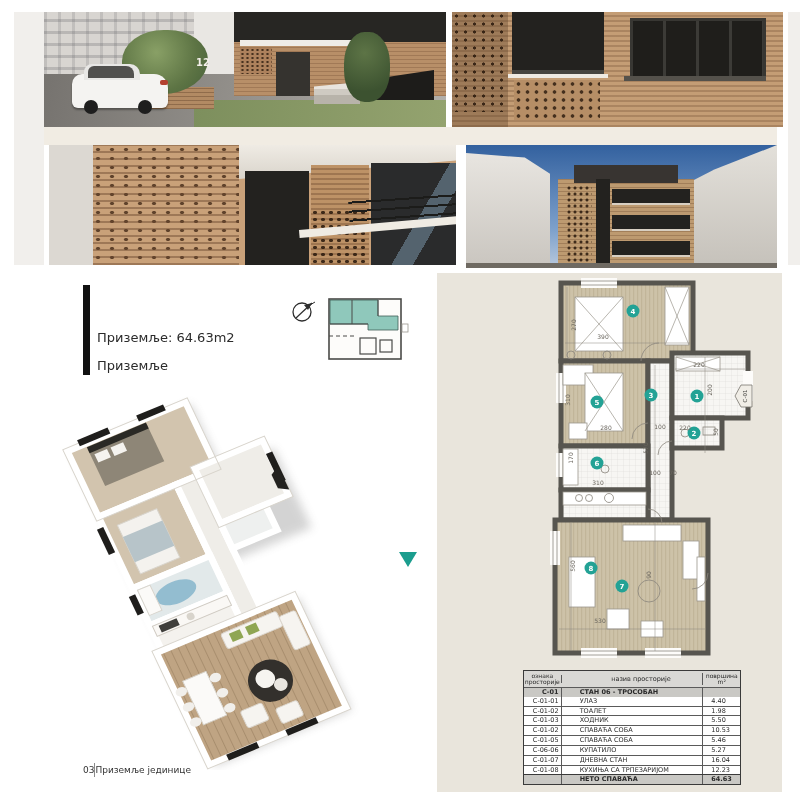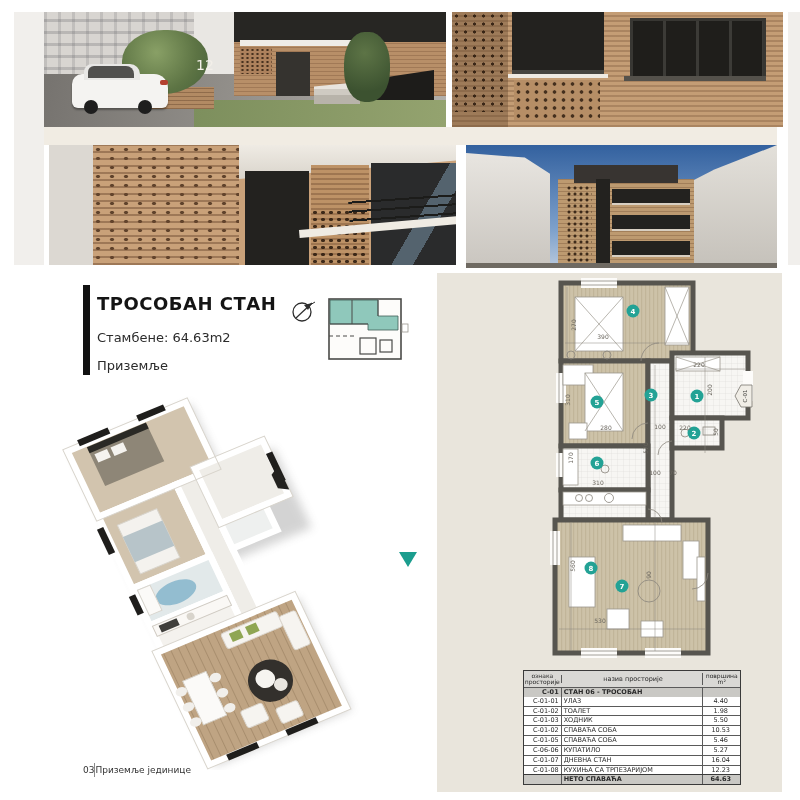--- a/index.html
+++ b/index.html
@@ -34,21 +34,21 @@
      background-image:radial-gradient(rgba(45,28,16,.8) 1px,transparent 1.4px);background-size:5px 4px;}
   #r1a .garage{left:330px;top:58px;width:60px;height:30px;background:#1d1c1a;clip-path:polygon(0 30%,100% 0,100% 100%,0 100%);}
   #r1a .steps{left:270px;top:70px;width:46px;height:22px;background:linear-gradient(#e8e4de 0 30%,#cfcac2 30% 60%,#b8b3aa 60%);clip-path:polygon(0 20%,100% 0,100% 100%,0 100%);}
   #r1a .tree2{left:300px;top:20px;width:46px;height:70px;border-radius:45%;background:radial-gradient(circle at 45% 30%,#5d7446,#3c5230 70%);}
   #r1a .car{left:28px;top:62px;width:96px;height:34px;background:#f4f3f1;border-radius:10px 14px 6px 6px;box-shadow:0 2px 2px rgba(0,0,0,.35);}
   #r1a .car .cab{left:12px;top:-10px;width:56px;height:16px;background:#e8e7e5;border-radius:8px 10px 0 0;}
   #r1a .car .glass{left:16px;top:-8px;width:46px;height:12px;background:#51504e;border-radius:6px 8px 0 0;}
   #r1a .car .w1,#r1a .car .w2{top:26px;width:14px;height:14px;background:#1e1e1e;border-radius:50%;}
   #r1a .car .w1{left:12px;} #r1a .car .w2{left:66px;}
   #r1a .car .tl{left:88px;top:6px;width:8px;height:5px;background:#b3402f;border-radius:2px;}
-  #r1a .num12{color:#f3efe9;font-size:14px;font-weight:normal;left:152px;top:45px;}
+  #r1a .num12{color:#f3efe9;font-size:10px;font-weight:bold;left:152px;top:45px;}
 
   
   #r1b{background:#c49d75;background-image:repeating-linear-gradient(0deg,rgba(110,75,48,.3) 0 1.5px,transparent 1.5px 5px);}
   #r1b .shade{left:0;top:0;width:56px;height:115px;background:rgba(90,60,38,.35);}
   #r1b .perfA{left:0;top:0;width:56px;height:100px;background-image:radial-gradient(rgba(40,24,12,.85) 1.5px,transparent 2px);background-size:9px 8px;}
   #r1b .winA{left:60px;top:0;width:92px;height:58px;background:#23221f;border-bottom:5px solid #474540;}
   #r1b .sillA{left:56px;top:62px;width:100px;height:4px;background:#efeae2;}
   #r1b .perfB{left:62px;top:68px;width:86px;height:40px;background:#b68e66;background-image:radial-gradient(rgba(40,24,12,.8) 1.6px,transparent 2.2px);background-size:9px 8px;}
   #r1b .winB{left:178px;top:6px;width:130px;height:56px;background:#1f1e1b;
      background-image:repeating-linear-gradient(90deg,transparent 0 30px,#3c3b37 30px 33px);border:3px solid #383733;}
@@ -93,22 +93,22 @@
 
   
   #panel{left:437px;top:273px;width:345px;height:519px;background:#e9e5dc;}
 
   
   #atable{left:523px;top:670px;width:218px;font-size:6.5px;color:#2a2a2a;background:#fff;
           border:1px solid #3a3a3a;box-sizing:border-box;}
   .trow{display:flex;border-top:.6px solid #5a5a5a;line-height:1.05;}
   .trow:first-child{border-top:none;}
   .c1{width:37px;text-align:right;padding:1px 2px 1px 0;box-sizing:border-box;}
-  .c2{width:143px;text-align:left;padding:1px 0 1px 2px;border-left:.6px solid #5a5a5a;box-sizing:border-box;}
-  .c3{width:38px;text-align:center;padding:1px 2px 1px 0;border-left:.6px solid #5a5a5a;box-sizing:border-box;}
+  .c2{width:143px;text-align:left;padding:1px 0 1px 18px;border-left:.6px solid #5a5a5a;box-sizing:border-box;}
+  .c3{width:38px;text-align:left;padding:1px 2px 1px 8px;border-left:.6px solid #5a5a5a;box-sizing:border-box;}
   .thead{background:#d9d8d5;height:16px;align-items:center;}
   .thead .c1,.thead .c3{text-align:center;font-size:6px;padding:0;}
   .thead .c2{text-align:center;}
   .tsect,.tfoot{background:#c9c8c4;font-weight:bold;}
   .tfoot{border-top:1px solid #3a3a3a;}
 
   
   #pgfoot{left:83px;top:763px;font-size:9px;color:#333;display:flex;align-items:center;}
   #pgfoot .sep{width:1px;height:14px;background:#8a8a8a;}
 
@@ -183,22 +183,21 @@
     <div class="roof"></div>
     <div class="perfcol"></div>
     <div class="colw"></div>
     <div class="band1"></div>
     <div class="band2"></div>
     <div class="band3"></div>
     <div class="grnd"></div>
   </div>
 
   <div id="blackbar" class="abs"></div>
-  <div id="title" class="abs">ТРОСОБАН СТАН</div>
-  <div id="area" class="abs">Стамбене: 64.63m2</div>
+  <div id="area" class="abs">Приземље: 64.63m2</div>
   <div id="floor" class="abs">Приземље</div>
 
   <svg class="abs" style="left:288px;top:296px;" width="30" height="30" viewBox="0 0 30 30">
     <circle cx="14" cy="16" r="9" fill="none" stroke="#2d2d2d" stroke-width="1.3"></circle>
     <line x1="8" y1="22" x2="24" y2="7" stroke="#2d2d2d" stroke-width="1.2"></line>
     <polygon points="24,7 16,9 20,14" fill="#2d2d2d"></polygon>
     <line x1="22" y1="9" x2="27" y2="6" stroke="#2d2d2d" stroke-width="1"></line>
   </svg>
 
   <svg class="abs" style="left:322px;top:294px;" width="88" height="72" viewBox="0 0 88 72">

